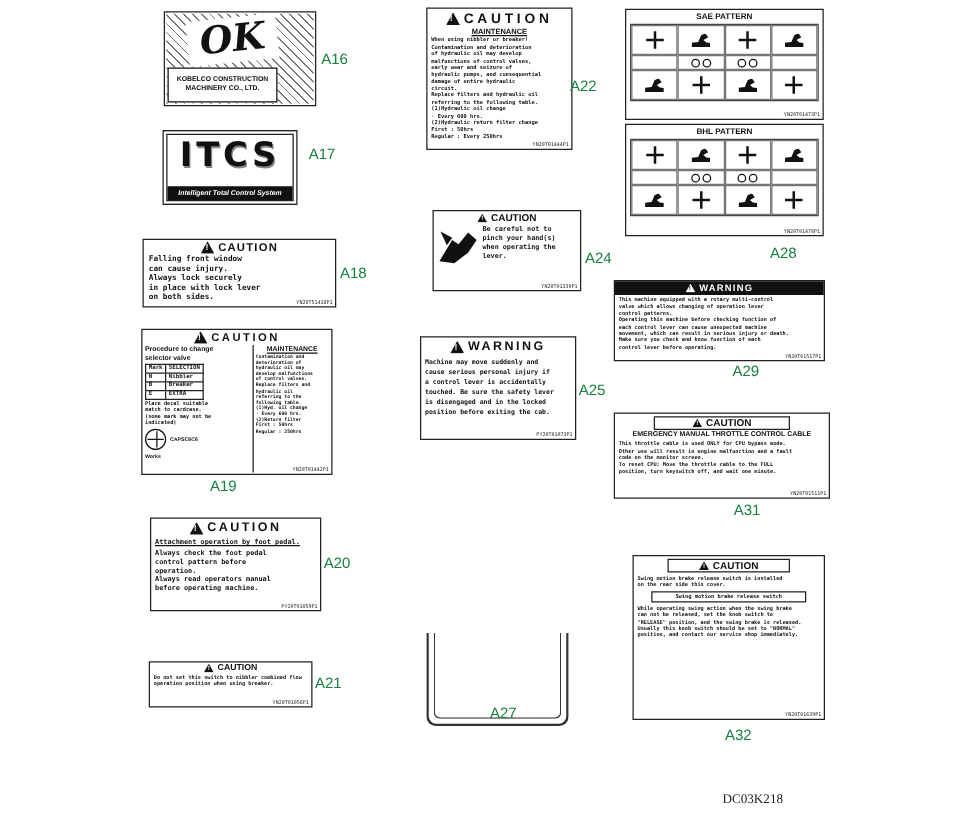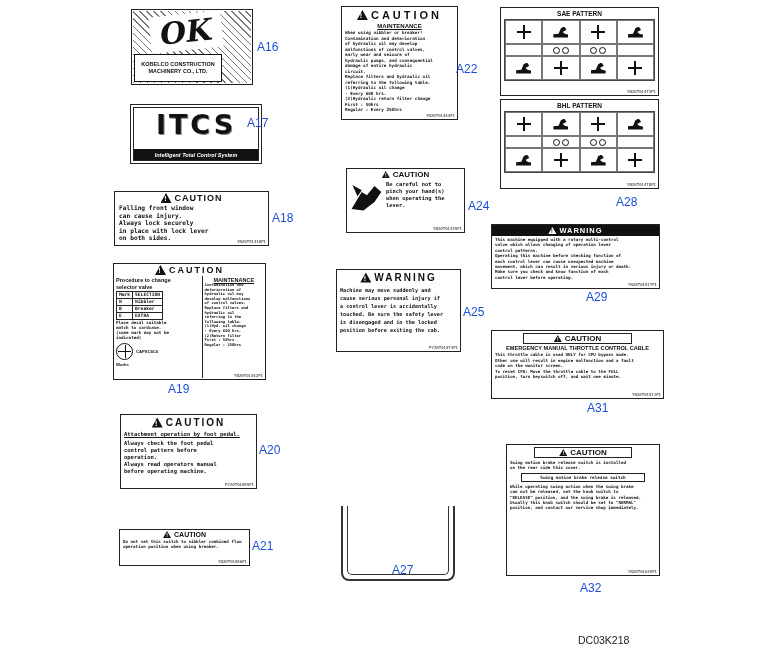--- a/index.html
+++ b/index.html
@@ -1,20 +1,20 @@
 <!DOCTYPE html>
 <html><head>
 <meta charset="utf-8">
 <style>
   html,body{margin:0;padding:0;background:#fff;}
   .canvas{position:relative;width:768px;height:657px;background:#fff;overflow:hidden;
           font-family:"Liberation Sans",sans-serif;color:#111;}
   .decal{position:absolute;border:1px solid #222;background:#fff;box-sizing:border-box;}
   .pre{white-space:pre-line;}
-  .ref{position:absolute;font-size:12px;color:#1d4ed8;font-family:"Liberation Sans",sans-serif;}
+  .ref{position:absolute;font-size:12px;color:#15803d;font-family:"Liberation Sans",sans-serif;}
   .partno{position:absolute;right:2px;bottom:1px;font-size:4px;color:#222;
           font-family:"DejaVu Sans Mono",monospace;}
   
   .tri{display:inline-block;width:11px;height:10px;background:#111;position:relative;flex:0 0 auto;
        clip-path:polygon(50% 0,100% 100%,0 100%);}
   .tri::after{content:"!";position:absolute;left:0;right:0;top:0;text-align:center;
               font-size:7px;line-height:11px;color:#fff;font-weight:bold;}
   .tri.sm{width:8px;height:7px;}
   .tri.sm::after{font-size:5px;line-height:8px;}
   .tri.inv{background:#fff;}
@@ -25,21 +25,21 @@
   
   .a16{left:131px;top:9px;width:122px;height:76px;}
   .a16 .hatchfill{position:absolute;inset:1px;}
   .ok-script{position:absolute;left:18px;top:4px;background:#fff;padding:0 10px;
              font-family:"DejaVu Serif",serif;font-style:italic;font-weight:bold;font-size:30px;
              transform:rotate(-6deg);line-height:36px;}
   .a16-company{position:absolute;left:2px;bottom:2px;width:86px;height:26px;border:1px solid #111;
                background:#fff;font-size:5.5px;font-weight:bold;text-align:center;
                display:flex;align-items:center;justify-content:center;line-height:7px;}
   
-  .a17{left:130px;top:104px;width:132px;height:60px;box-shadow:inset 0 0 0 2px #fff,inset 0 0 0 3px #222;}
+  .a17{left:130px;top:104px;width:108px;height:60px;box-shadow:inset 0 0 0 2px #fff,inset 0 0 0 3px #222;}
   .itcs{height:38px;display:flex;align-items:center;justify-content:center;
         font-family:"DejaVu Sans",sans-serif;font-weight:bold;font-size:27px;letter-spacing:3px;
         text-shadow:1px 1px 0 #888;}
   .itcs-sub{position:absolute;left:3px;right:3px;bottom:3px;height:11px;background:#111;color:#fff;
             font-style:italic;font-weight:bold;font-size:5.5px;display:flex;align-items:center;
             justify-content:center;}
   
   .a18{left:114px;top:191px;width:155px;height:55px;}
   .a18 .hdr{font-size:9px;letter-spacing:1px;padding-top:1px;}
   .a18 .btxt{font-size:6.2px;line-height:7.6px;padding:1px 4px;}
@@ -117,21 +117,21 @@
   .pillhdr{display:flex;align-items:center;justify-content:center;gap:3px;font-weight:bold;
            font-size:8px;border:1px solid #222;width:60%;margin:2px auto 1px auto;padding:0 2px;}
   .a31-title{font-size:5.6px;font-weight:bold;text-align:center;}
   .a31 .btxt{font-size:4.2px;line-height:5.6px;padding:1px 3px;}
   
   .a32{left:506px;top:444px;width:154px;height:132px;}
   .a32 .btxt{font-size:4.2px;line-height:5.4px;padding:1px 3px;}
   .a32-box{border:1px solid #222;font-family:"DejaVu Sans Mono",monospace;font-weight:bold;
            font-size:4.3px;text-align:center;margin:1px 14px;padding:1px 0;}
   .docnum{position:absolute;left:578px;top:634px;font-size:10.5px;color:#222;
-          font-family:Liberation Sans, sans-serif;text-align:right;}
+          font-family:Liberation Serif, serif;text-align:right;}
 </style>
 </head>
 <body>
 
 <div class="canvas">
 
   <div class="decal a16">
     <div class="hatchfill hatch"></div>
     <span class="ok-script">OK</span>
     <div class="a16-company pre">KOBELCO CONSTRUCTION

